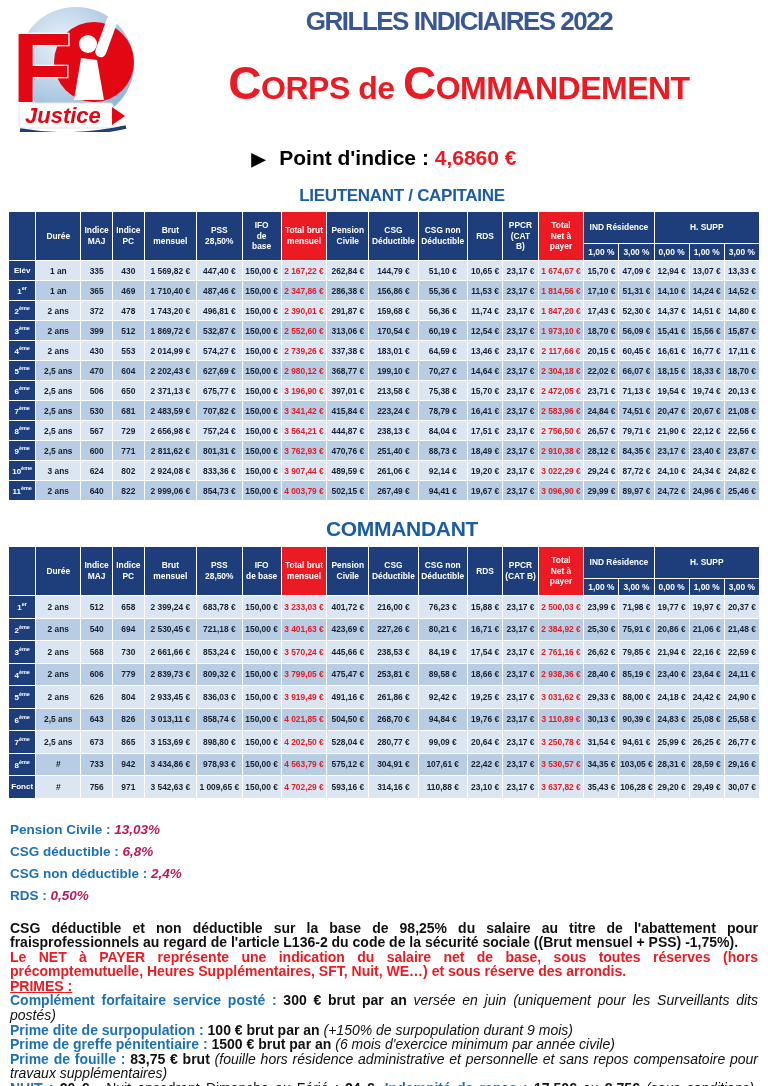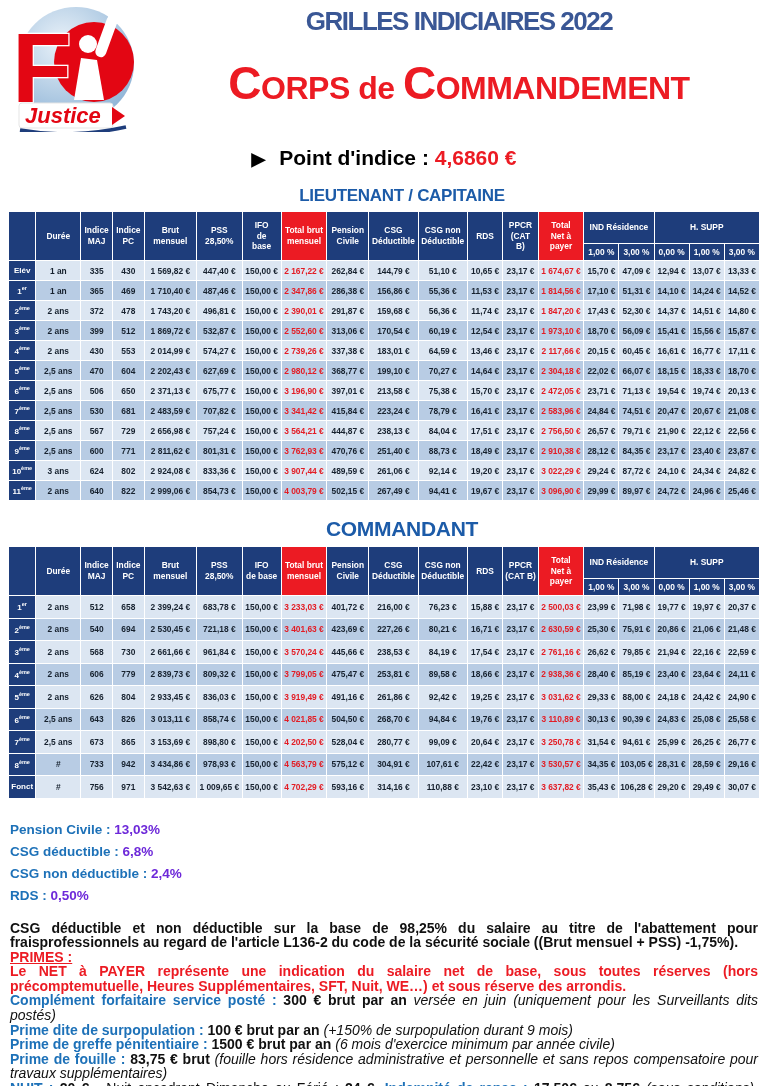--- a/index.html
+++ b/index.html
@@ -41,21 +41,21 @@
   td.redv{color:var(--value-red);}
   [data-table-index="0"] tbody tr{height:19px;border-radius:9px;}
   [data-table-index="1"] tbody tr{height:21.5px;}
   .w-ech{width:3.6%}.w-duree{width:6%}.w-idx{width:4.2%}.w-brut{width:7%}
   .w-pss{width:6.1%}.w-ifo{width:5.2%}.w-total{width:6.1%}.w-pen{width:5.6%}
   .w-csg{width:6.6%}.w-rds{width:4.7%}.w-ppcr{width:4.7%}.w-net{width:6.1%}.w-pct{width:4.66%}
   
   .rates{margin:20px 0 0 10px;}
   .rate-line{font-size:13.5px;font-weight:bold;line-height:22px;}
   .rate-label,.rate-sep{color:var(--note-blue);}
-  .rate-value{color:#6d28d9;}
+  .rate-value{color:#be185d;font-style:italic;}
   .notes{margin:14px 10px 0;}
   .note-line{font-size:14px;line-height:14.6px;color:#101010;text-align:justify;}
   .seg-bold{font-weight:bold;}
   .seg-blue{color:var(--note-blue);font-weight:bold;}
   .seg-red{color:var(--accent-red);font-weight:bold;}
   .seg-redu{color:var(--accent-red);font-weight:bold;text-decoration:underline;}
   .seg-italic{font-style:italic;margin-top:12px;}
 </style>
 </head>
 <body>
@@ -508,34 +508,34 @@
             <td>694</td>
             <td>2 530,45 €</td>
             <td>721,18 €</td>
             <td>150,00 €</td>
             <td class="redv">3 401,63 €</td>
             <td>423,69 €</td>
             <td>227,26 €</td>
             <td>80,21 €</td>
             <td>16,71 €</td>
             <td>23,17 €</td>
-            <td class="redv">2 630,59 €</td>
+            <td class="redv">2 384,92 €</td>
             <td>25,30 €</td>
             <td>75,91 €</td>
             <td>20,86 €</td>
             <td>21,06 €</td>
             <td>21,48 €</td>
           </tr>
           <tr class="light">
             <th class="ech">3<sup>ème</sup></th>
             <td>2 ans</td>
             <td>568</td>
             <td>730</td>
             <td>2 661,66 €</td>
-            <td>961,84 €</td>
+            <td>853,24 €</td>
             <td>150,00 €</td>
             <td class="redv">3 570,24 €</td>
             <td>445,66 €</td>
             <td>238,53 €</td>
             <td>84,19 €</td>
             <td>17,54 €</td>
             <td>23,17 €</td>
             <td class="redv">2 761,16 €</td>
             <td>26,62 €</td>
             <td>79,85 €</td>
@@ -674,22 +674,22 @@
   </section>
 
   <div class="rates">
       <div class="rate-line"><span class="rate-label">Pension Civile</span><span class="rate-sep"> : </span><span class="rate-value">13,03%</span></div>
       <div class="rate-line"><span class="rate-label">CSG déductible</span><span class="rate-sep"> : </span><span class="rate-value">6,8%</span></div>
       <div class="rate-line"><span class="rate-label">CSG non déductible</span><span class="rate-sep"> : </span><span class="rate-value">2,4%</span></div>
       <div class="rate-line"><span class="rate-label">RDS</span><span class="rate-sep"> : </span><span class="rate-value">0,50%</span></div>
     </div>
   <div class="notes">
       <div class="note-line"><span class="seg-bold">CSG déductible et non déductible sur la base de 98,25% du salaire au titre de l'abattement pour fraisprofessionnels au regard de l'article L136-2 du code de la sécurité sociale ((Brut mensuel + PSS) -1,75%).</span></div>
+      <div class="note-line"><span class="seg-red">Le NET à PAYER représente une indication du salaire net de base, sous toutes réserves (hors précomptemutuelle, Heures Supplémentaires, SFT, Nuit, WE…) et sous réserve des arrondis.</span></div>
       <div class="note-line"><span class="seg-redu">PRIMES :</span></div>
-      <div class="note-line"><span class="seg-red">Le NET à PAYER représente une indication du salaire net de base, sous toutes réserves (hors précomptemutuelle, Heures Supplémentaires, SFT, Nuit, WE…) et sous réserve des arrondis.</span></div>
       <div class="note-line"><span class="seg-blue">Complément forfaitaire service posté : </span><span class="seg-bold">300 € brut par an </span><span class="seg-italic">versée en juin (uniquement pour les Surveillants dits postés)</span></div>
       <div class="note-line"><span class="seg-blue">Prime dite de surpopulation : </span><span class="seg-bold">100 € brut par an </span><span class="seg-italic">(+150% de surpopulation durant 9 mois)</span></div>
       <div class="note-line"><span class="seg-blue">Prime de greffe pénitentiaire : </span><span class="seg-bold">1500 € brut par an </span><span class="seg-italic">(6 mois d'exercice minimum par année civile)</span></div>
       <div class="note-line"><span class="seg-blue">Prime de fouille : </span><span class="seg-bold">83,75 € brut </span><span class="seg-italic">(fouille hors résidence administrative et personnelle et sans repos compensatoire pour travaux supplémentaires)</span></div>
       <div class="note-line"><span class="seg-blue">NUIT : </span><span class="seg-bold">20 € </span><span class="seg-plain">- Nuit encadrant Dimanche ou Férié : </span><span class="seg-bold">24 €, </span><span class="seg-blue">Indemnité de repas : </span><span class="seg-bold">17,50€ </span><span class="seg-plain">ou </span><span class="seg-bold">8,75€ </span><span class="seg-italic">(sous conditions), </span><span class="seg-blue">Indemnité nuitée – déplacement : </span><span class="seg-plain">de </span><span class="seg-bold">70 € </span><span class="seg-plain">à </span><span class="seg-bold">120 € </span><span class="seg-italic">(sous conditions)</span></div>
     </div>
 
 </div>
 
 </body></html>

